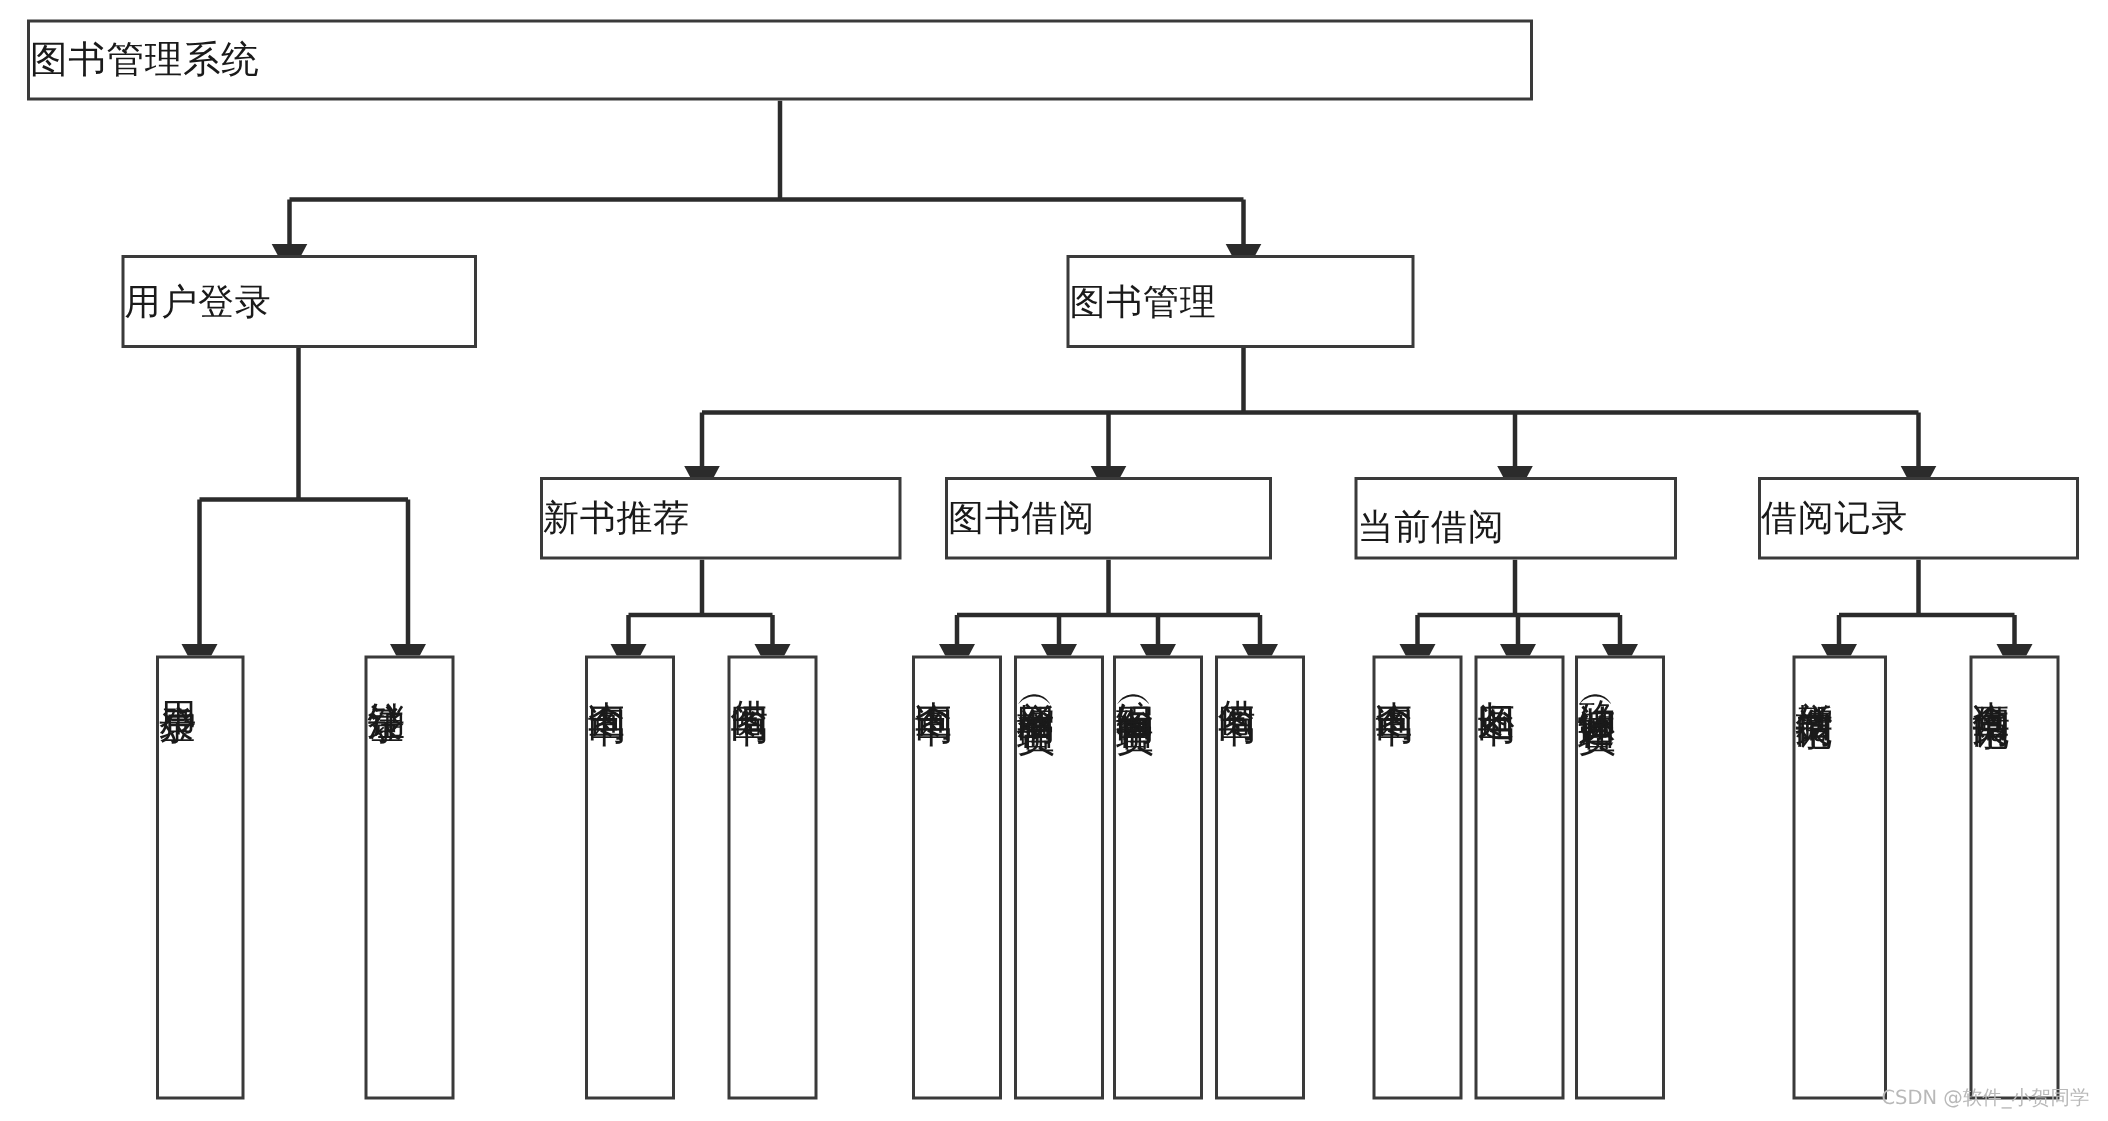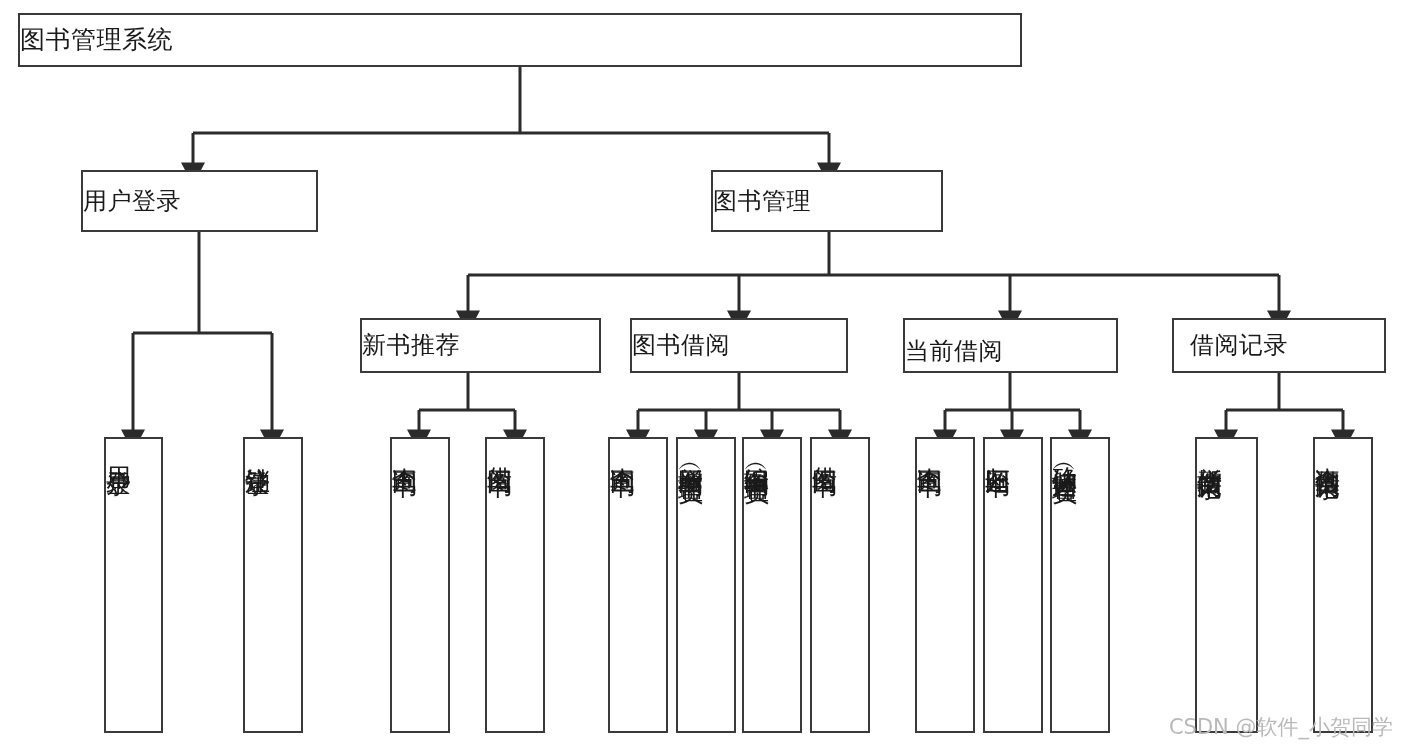--- a/index.html
+++ b/index.html
@@ -54,21 +54,21 @@
     text-orientation: upright;
     white-space: normal;
     line-height: 1.0;
     letter-spacing: 2px;
     max-height: 100%;
   }
   #watermark {
     position: absolute;
     right: 12px;
     bottom: 6px;
-    font-size: 21px;
+    font-size: 13px;
     color: #b9b9b9;
     white-space: nowrap;
     pointer-events: none;
   }
 </style>
 </head>
 <body>
 
 <div id="diagram-root">
 
@@ -128,21 +128,21 @@
       <div class="node-box level-3" style="left: 360px; top: 318px; width: 241px; height: 55px; border-color: rgb(58, 58, 58); background: rgb(255, 255, 255);">
         <div class="node-label" style="color: rgb(26, 26, 26);">新书推荐</div>
       </div>
       <div class="node-box level-3" style="left: 630px; top: 318px; width: 218px; height: 55px; border-color: rgb(58, 58, 58); background: rgb(255, 255, 255);">
         <div class="node-label" style="color: rgb(26, 26, 26);">图书借阅</div>
       </div>
       <div class="node-box level-3" style="left: 903px; top: 318px; width: 215px; height: 55px; border-color: rgb(58, 58, 58); background: rgb(255, 255, 255);">
         <div class="node-label" style="color: rgb(26, 26, 26); margin-top: 11px;">当前借阅</div>
       </div>
       <div class="node-box level-3" style="left: 1172px; top: 318px; width: 214px; height: 55px; border-color: rgb(58, 58, 58); background: rgb(255, 255, 255);">
-        <div class="node-label" style="color: rgb(26, 26, 26); margin-left: 16px;">借阅记录</div>
+        <div class="node-label" style="color: rgb(26, 26, 26);">借阅记录</div>
       </div>
       <div class="node-box level-leaf" style="left: 104px; top: 437px; width: 59px; height: 296px; border-color: rgb(58, 58, 58); background: rgb(255, 255, 255);">
         <div class="node-label" style="color: rgb(26, 26, 26);">用户登录</div>
       </div>
       <div class="node-box level-leaf" style="left: 243px; top: 437px; width: 60px; height: 296px; border-color: rgb(58, 58, 58); background: rgb(255, 255, 255);">
         <div class="node-label" style="color: rgb(26, 26, 26);">注销登录</div>
       </div>
       <div class="node-box level-leaf" style="left: 390px; top: 437px; width: 60px; height: 296px; border-color: rgb(58, 58, 58); background: rgb(255, 255, 255);">
         <div class="node-label" style="color: rgb(26, 26, 26);">查询图书</div>
       </div>

